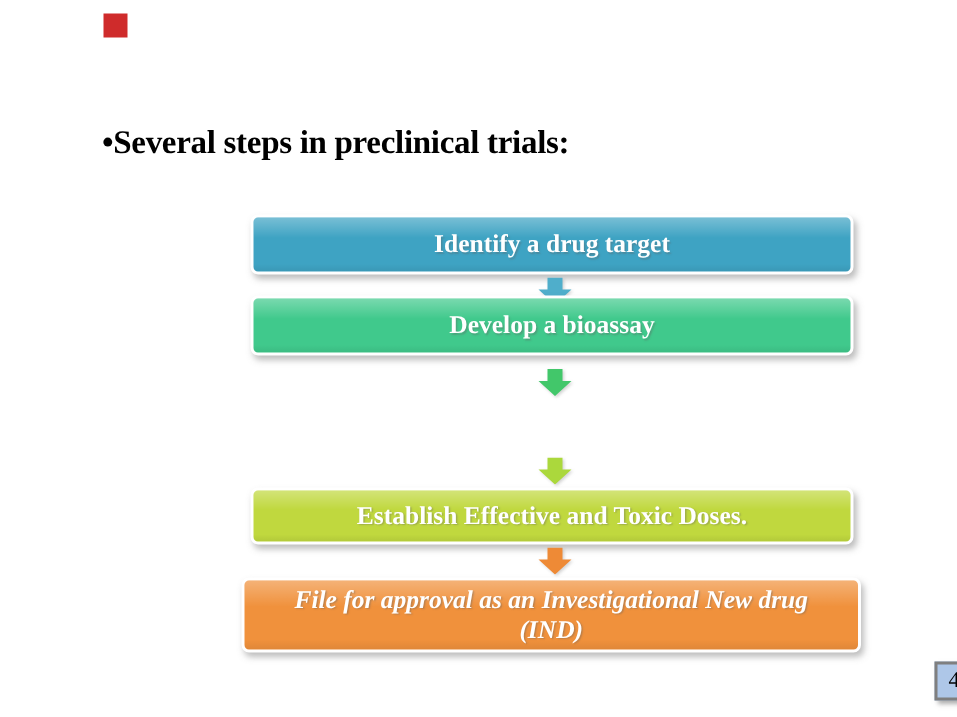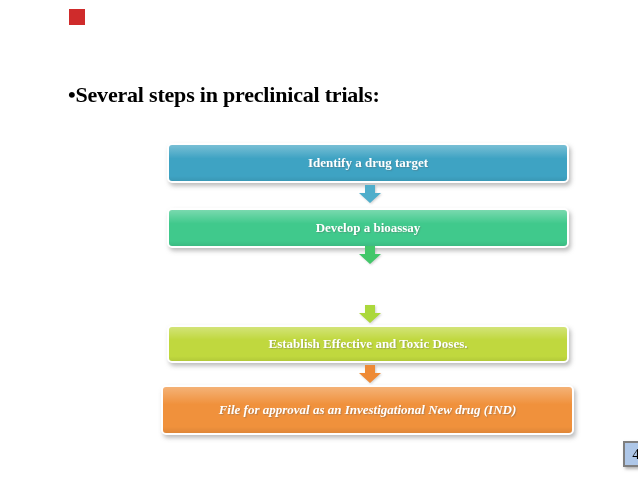--- a/index.html
+++ b/index.html
@@ -19,21 +19,21 @@
 
   .step{
     position:absolute;left:127px;width:402px;box-sizing:border-box;
     border:2px solid #ffffff;border-radius:5px;
     box-shadow:2px 3px 4px rgba(125,125,125,0.5);
     display:flex;align-items:center;justify-content:center;
     background-image:linear-gradient(180deg,rgba(255,255,255,0.30),rgba(255,255,255,0) 38%,rgba(0,0,0,0) 86%,rgba(0,0,0,0.07));
   }
   .step.wide{left:121px;width:413px;}
   .step-label{
-    color:#ffffff;font-weight:bold;font-size:13px;line-height:1.2;
+    color:#ffffff;font-weight:bold;font-size:17px;line-height:1.2;
     text-align:center;text-shadow:1px 1px 1px rgba(95,95,95,0.35);
   }
   .step.wide .step-label{max-width:372px;}
 
   .arrow{position:absolute;left:318px;filter:drop-shadow(1px 1px 1px rgba(140,140,140,0.4));}
 
   .page-num{
     position:absolute;left:583px;top:441px;width:26px;height:26px;box-sizing:border-box;
     border:2px solid;display:flex;align-items:center;justify-content:center;
     box-shadow:2px 2px 3px rgba(120,120,120,0.6);
@@ -50,21 +50,21 @@
   <div class="title" style="color: rgb(0, 0, 0);">•Several steps in preclinical trials:</div>
 
   <div class="step" style="top: 143px; height: 40px; background-color: rgb(62, 163, 195);">
     <span class="step-label">Identify a drug target</span>
   </div>
 
   <svg class="arrow" style="top:185px" width="24" height="18" viewBox="0 0 24 18">
     <polygon points="7,0 17,0 17,8 23,8 12,18 1,8 7,8" fill="#4faecb"></polygon>
   </svg>
 
-  <div class="step" style="top: 208px; height: 40px; background-color: rgb(64, 201, 140);">
+  <div class="step" style="top: 197px; height: 40px; background-color: rgb(64, 201, 140);">
     <span class="step-label">Develop a bioassay</span>
   </div>
 
   <svg class="arrow" style="top:246px" width="24" height="18" viewBox="0 0 24 18">
     <polygon points="7,0 17,0 17,8 23,8 12,18 1,8 7,8" fill="#42c76a"></polygon>
   </svg>
 
 
   <svg class="arrow" style="top:305px" width="24" height="18" viewBox="0 0 24 18">
     <polygon points="7,0 17,0 17,8 23,8 12,18 1,8 7,8" fill="#abd83c"></polygon>

